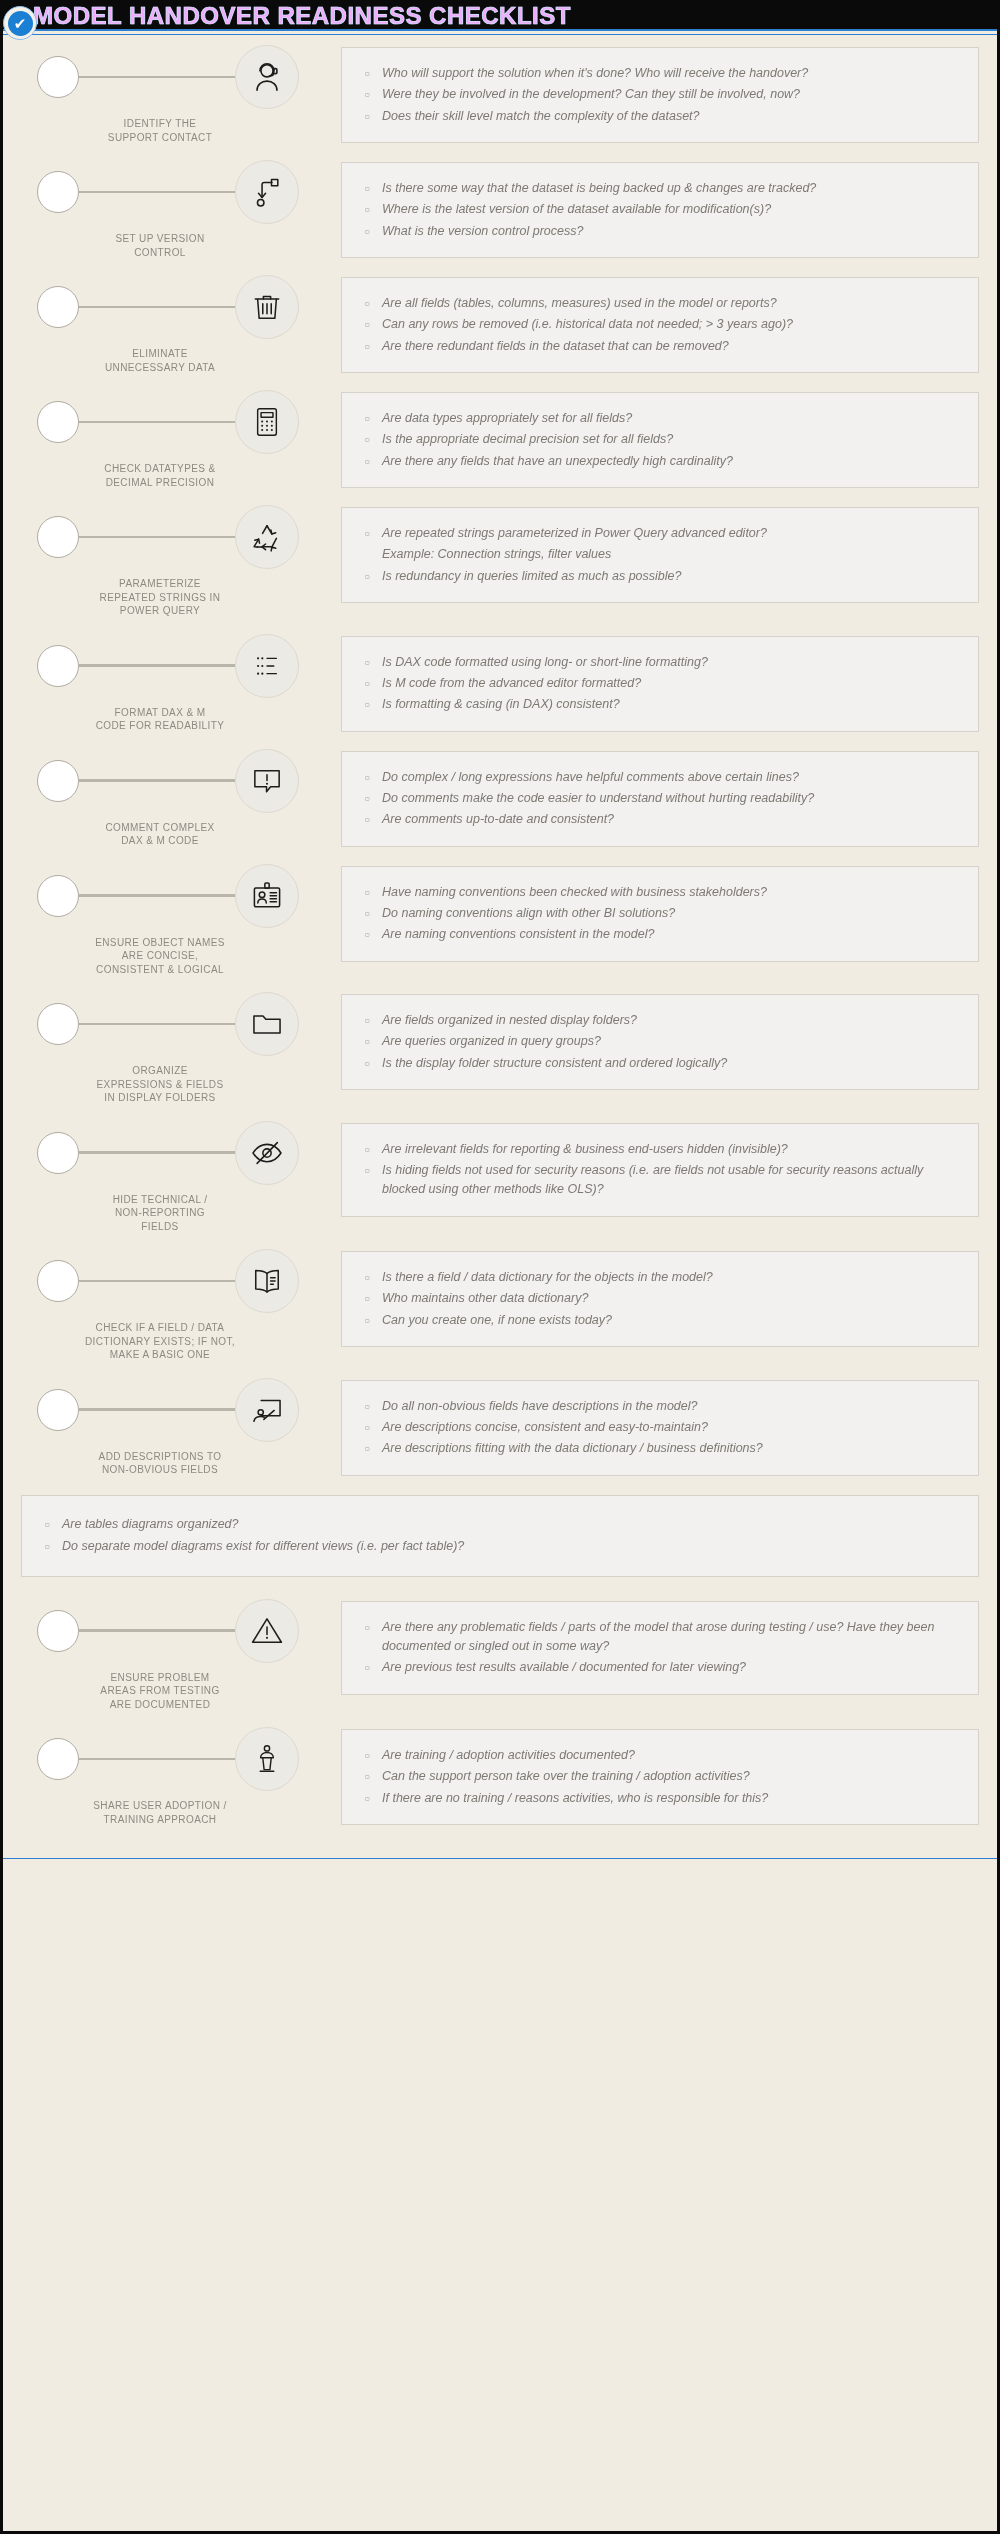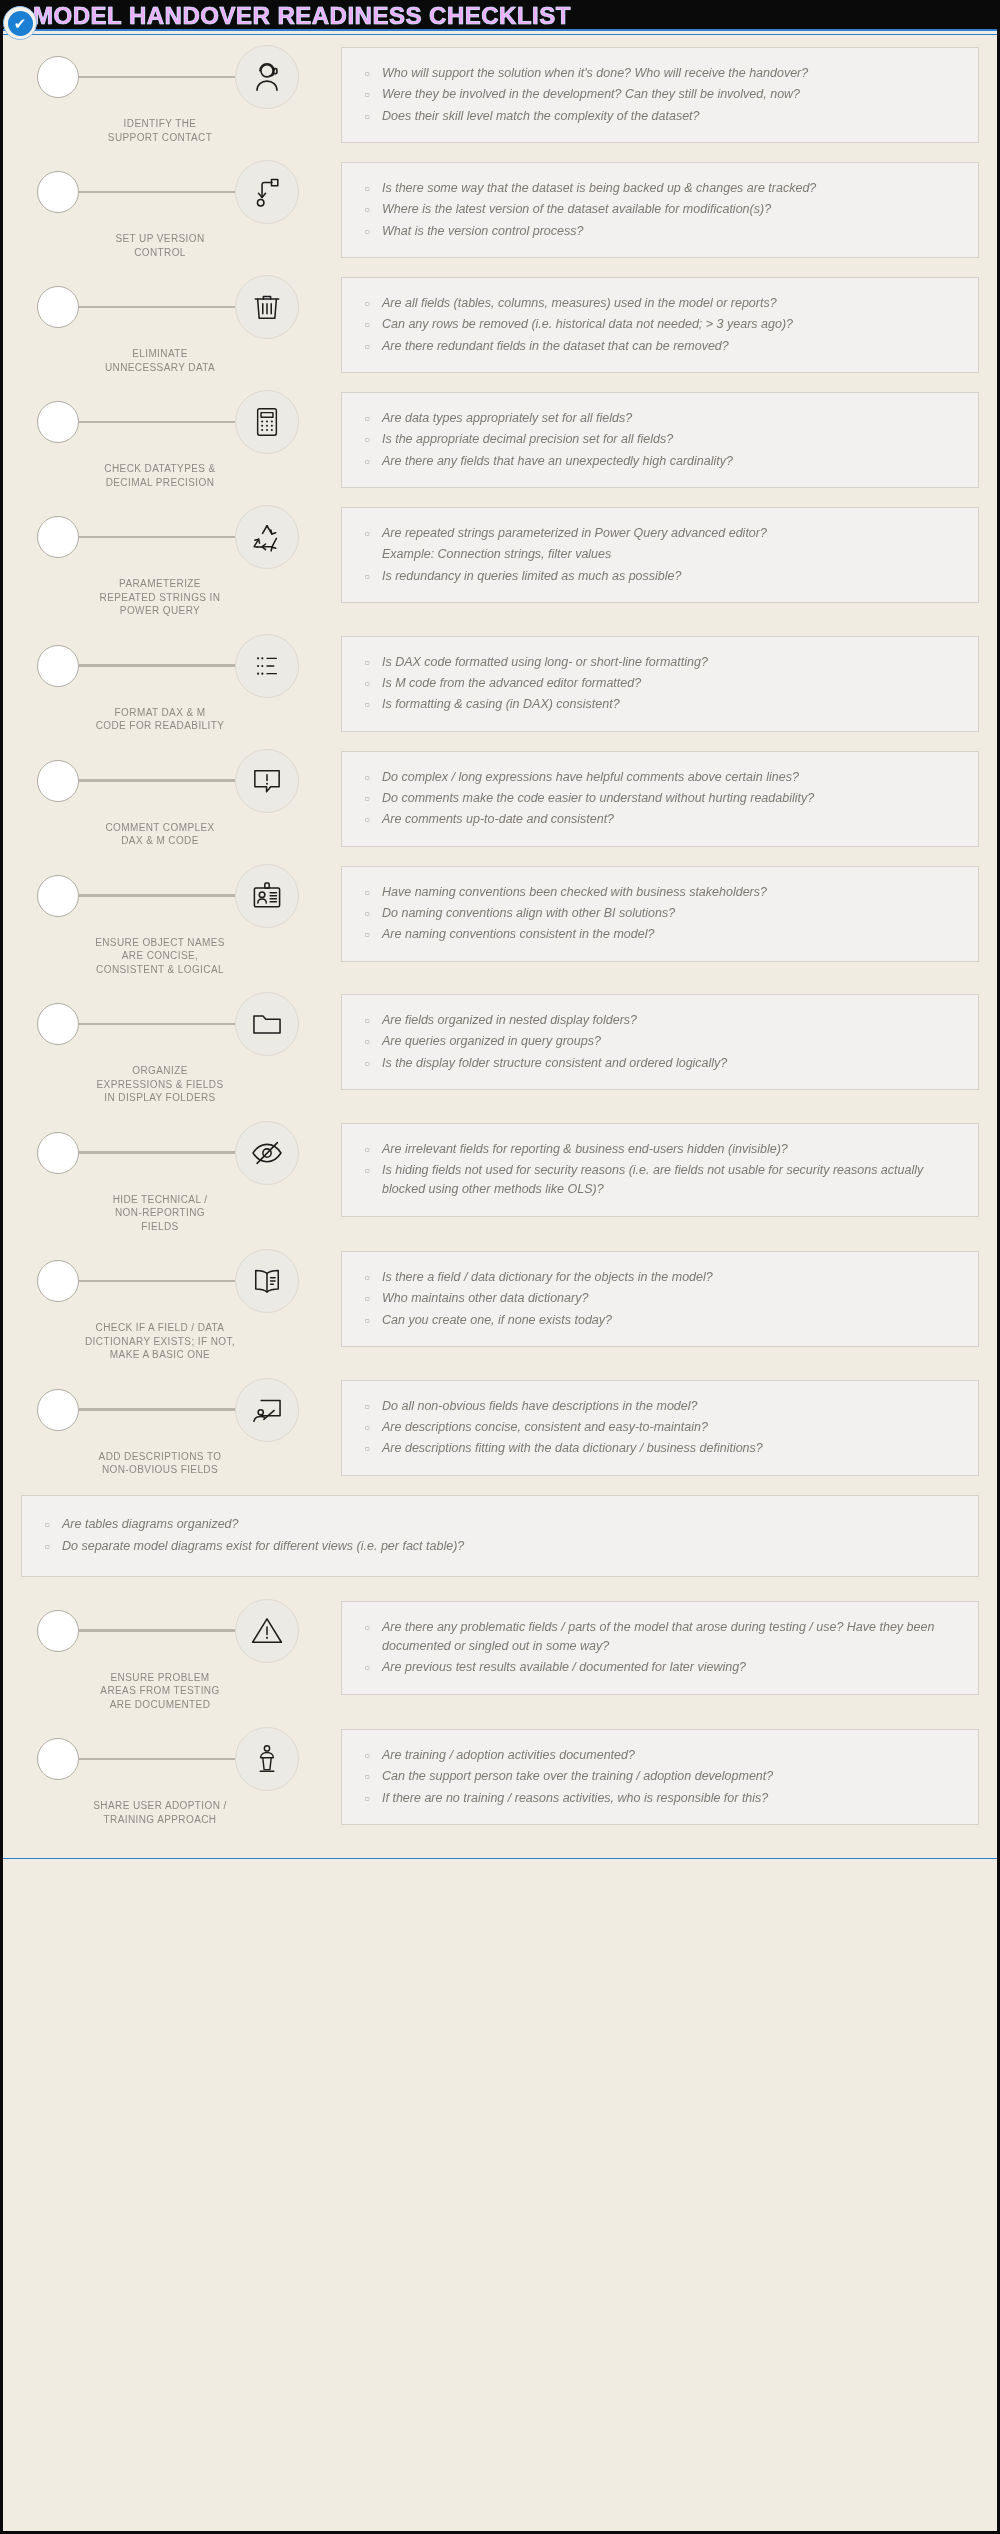--- a/index.html
+++ b/index.html
@@ -641,21 +641,21 @@
           <div class="item-label">SHARE USER ADOPTION /
 TRAINING APPROACH</div>
         </div>
         <div class="panel">
           <div class="q">
             <span class="bullet">○</span>
             <span class="q-text">Are training / adoption activities documented?</span>
           </div>
           <div class="q">
             <span class="bullet">○</span>
-            <span class="q-text">Can the support person take over the training / adoption development?</span>
+            <span class="q-text">Can the support person take over the training / adoption activities?</span>
           </div>
           <div class="q">
             <span class="bullet">○</span>
             <span class="q-text">If there are no training / reasons activities, who is responsible for this?</span>
           </div>
         </div>
       </div>
     </div>
 
   <div class="footer-rule"></div>

